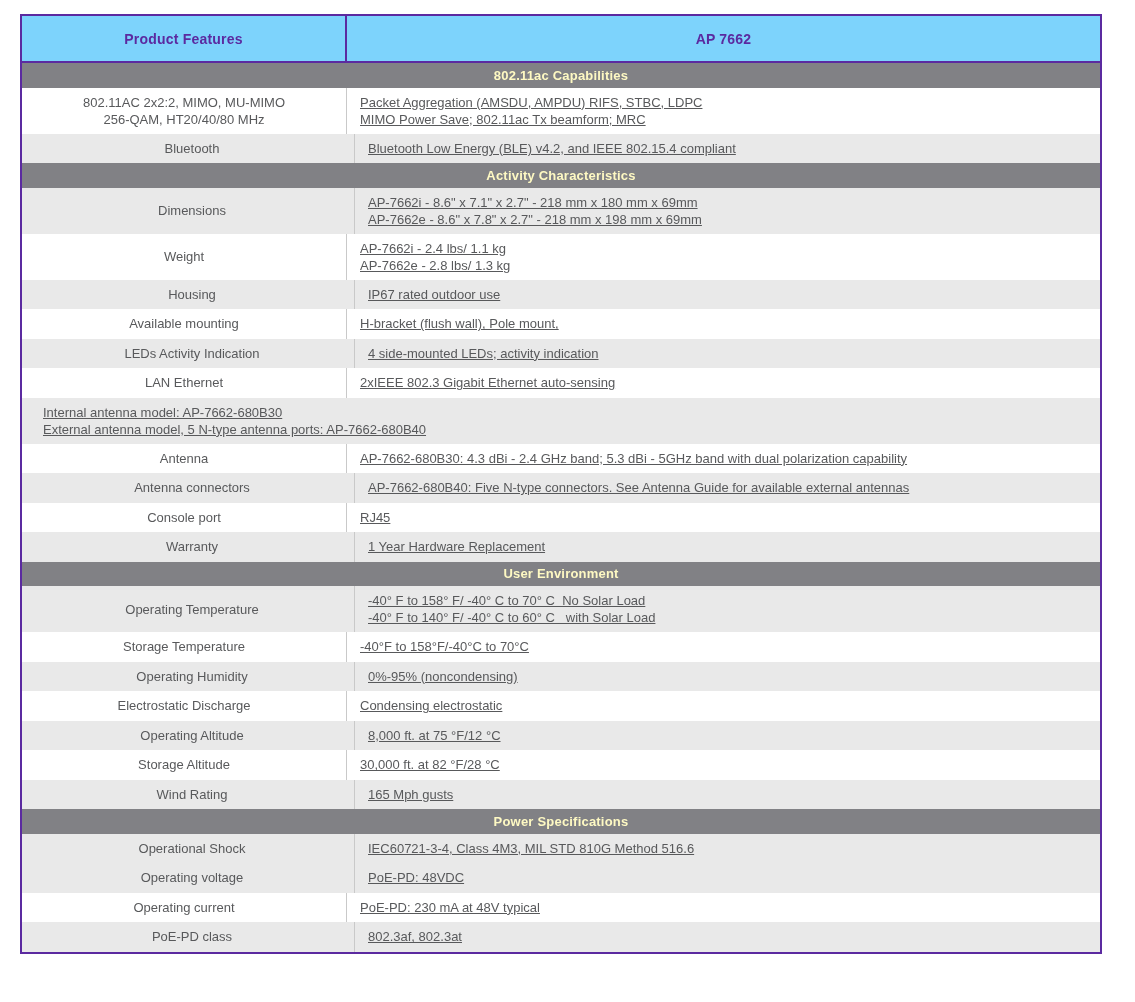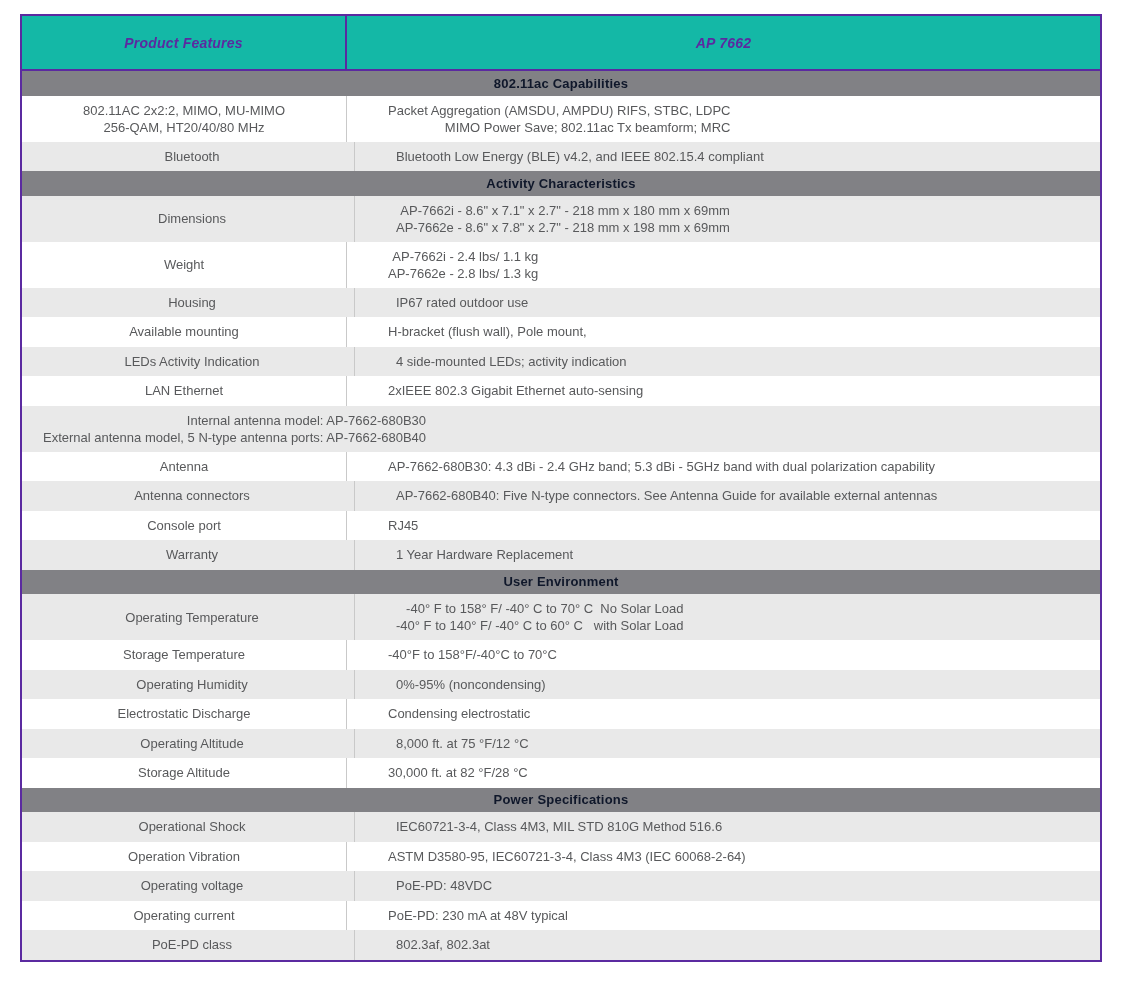--- a/index.html
+++ b/index.html
@@ -16,49 +16,48 @@
     width:1135px;height:1002px;
     font-family:"Liberation Sans","DejaVu Sans",sans-serif;
     position:relative;overflow:hidden;
   }
   .spec-table{
     position:absolute;left:20px;top:14px;width:1082px;
     border:2px solid var(--purple);
     background:#fff;
   }
   .header-row{
-    display:flex;height:55px;
+    display:flex;height:47px;
     border-bottom:2px solid var(--purple);
-    background:#14b8a6;
-    font-style:italic;
+    background:#7dd3fc;
   }
   .header-cell{
     display:flex;align-items:center;justify-content:center;
     font-size:14px;font-weight:bold;color:var(--purple);
     letter-spacing:.2px;
   }
   .header-feature{width:325px;border-right:2px solid var(--purple);}
   .header-value{flex:1;}
   .section-band{
     height:24.5px;display:flex;align-items:center;justify-content:center;
-    background:var(--band-gray);color:#0f172a;
+    background:var(--band-gray);color:#fef9c3;
     font-size:13px;font-weight:bold;letter-spacing:.2px;
   }
-  .row{display:flex;min-height:29.5px;background:#fff;gap:28px;}
+  .row{display:flex;min-height:29.5px;background:#fff;}
   .row.shaded{background:var(--row-shade);padding-left:8px;}
   .cell{
     font-size:13px;line-height:17px;color:var(--text-gray);
     padding:6px 8px;display:flex;align-items:center;
     white-space:pre-wrap;
   }
   .feature-cell{
     width:325px;justify-content:center;text-align:center;
     border-right:1px solid var(--divider);
   }
-  .value-cell{flex:1;padding-left:13px;text-align:right;}
+  .value-cell{flex:1;padding-left:13px;text-align:left;text-decoration:underline;}
 </style>
 </head>
 <body>
 
 <div class="spec-table">
   <div class="header-row">
     <div class="header-cell header-feature">Product Features</div>
     <div class="header-cell header-value">AP 7662</div>
   </div>
   <div id="table-body">
@@ -139,28 +138,28 @@
         <div class="cell value-cell">Condensing electrostatic</div>
       </div>
       <div class="row shaded">
         <div class="cell feature-cell">Operating Altitude</div>
         <div class="cell value-cell">8,000 ft. at 75 °F/12 °C</div>
       </div>
       <div class="row">
         <div class="cell feature-cell">Storage Altitude</div>
         <div class="cell value-cell">30,000 ft. at 82 °F/28 °C</div>
       </div>
+      <div class="row shaded">
+        <div class="cell feature-cell">Wind Rating</div>
+        <div class="cell value-cell">165 Mph gusts</div>
+      </div>
       <div class="section-band">Power Specifications</div>
       <div class="row shaded">
         <div class="cell feature-cell">Operational Shock</div>
         <div class="cell value-cell">IEC60721-3-4, Class 4M3, MIL STD 810G Method 516.6</div>
-      </div>
-      <div class="row">
-        <div class="cell feature-cell">Operation Vibration</div>
-        <div class="cell value-cell">ASTM D3580-95, IEC60721-3-4, Class 4M3 (IEC 60068-2-64)</div>
       </div>
       <div class="row shaded">
         <div class="cell feature-cell">Operating voltage</div>
         <div class="cell value-cell">PoE-PD: 48VDC</div>
       </div>
       <div class="row">
         <div class="cell feature-cell">Operating current</div>
         <div class="cell value-cell">PoE-PD: 230 mA at 48V typical</div>
       </div>
       <div class="row shaded">

